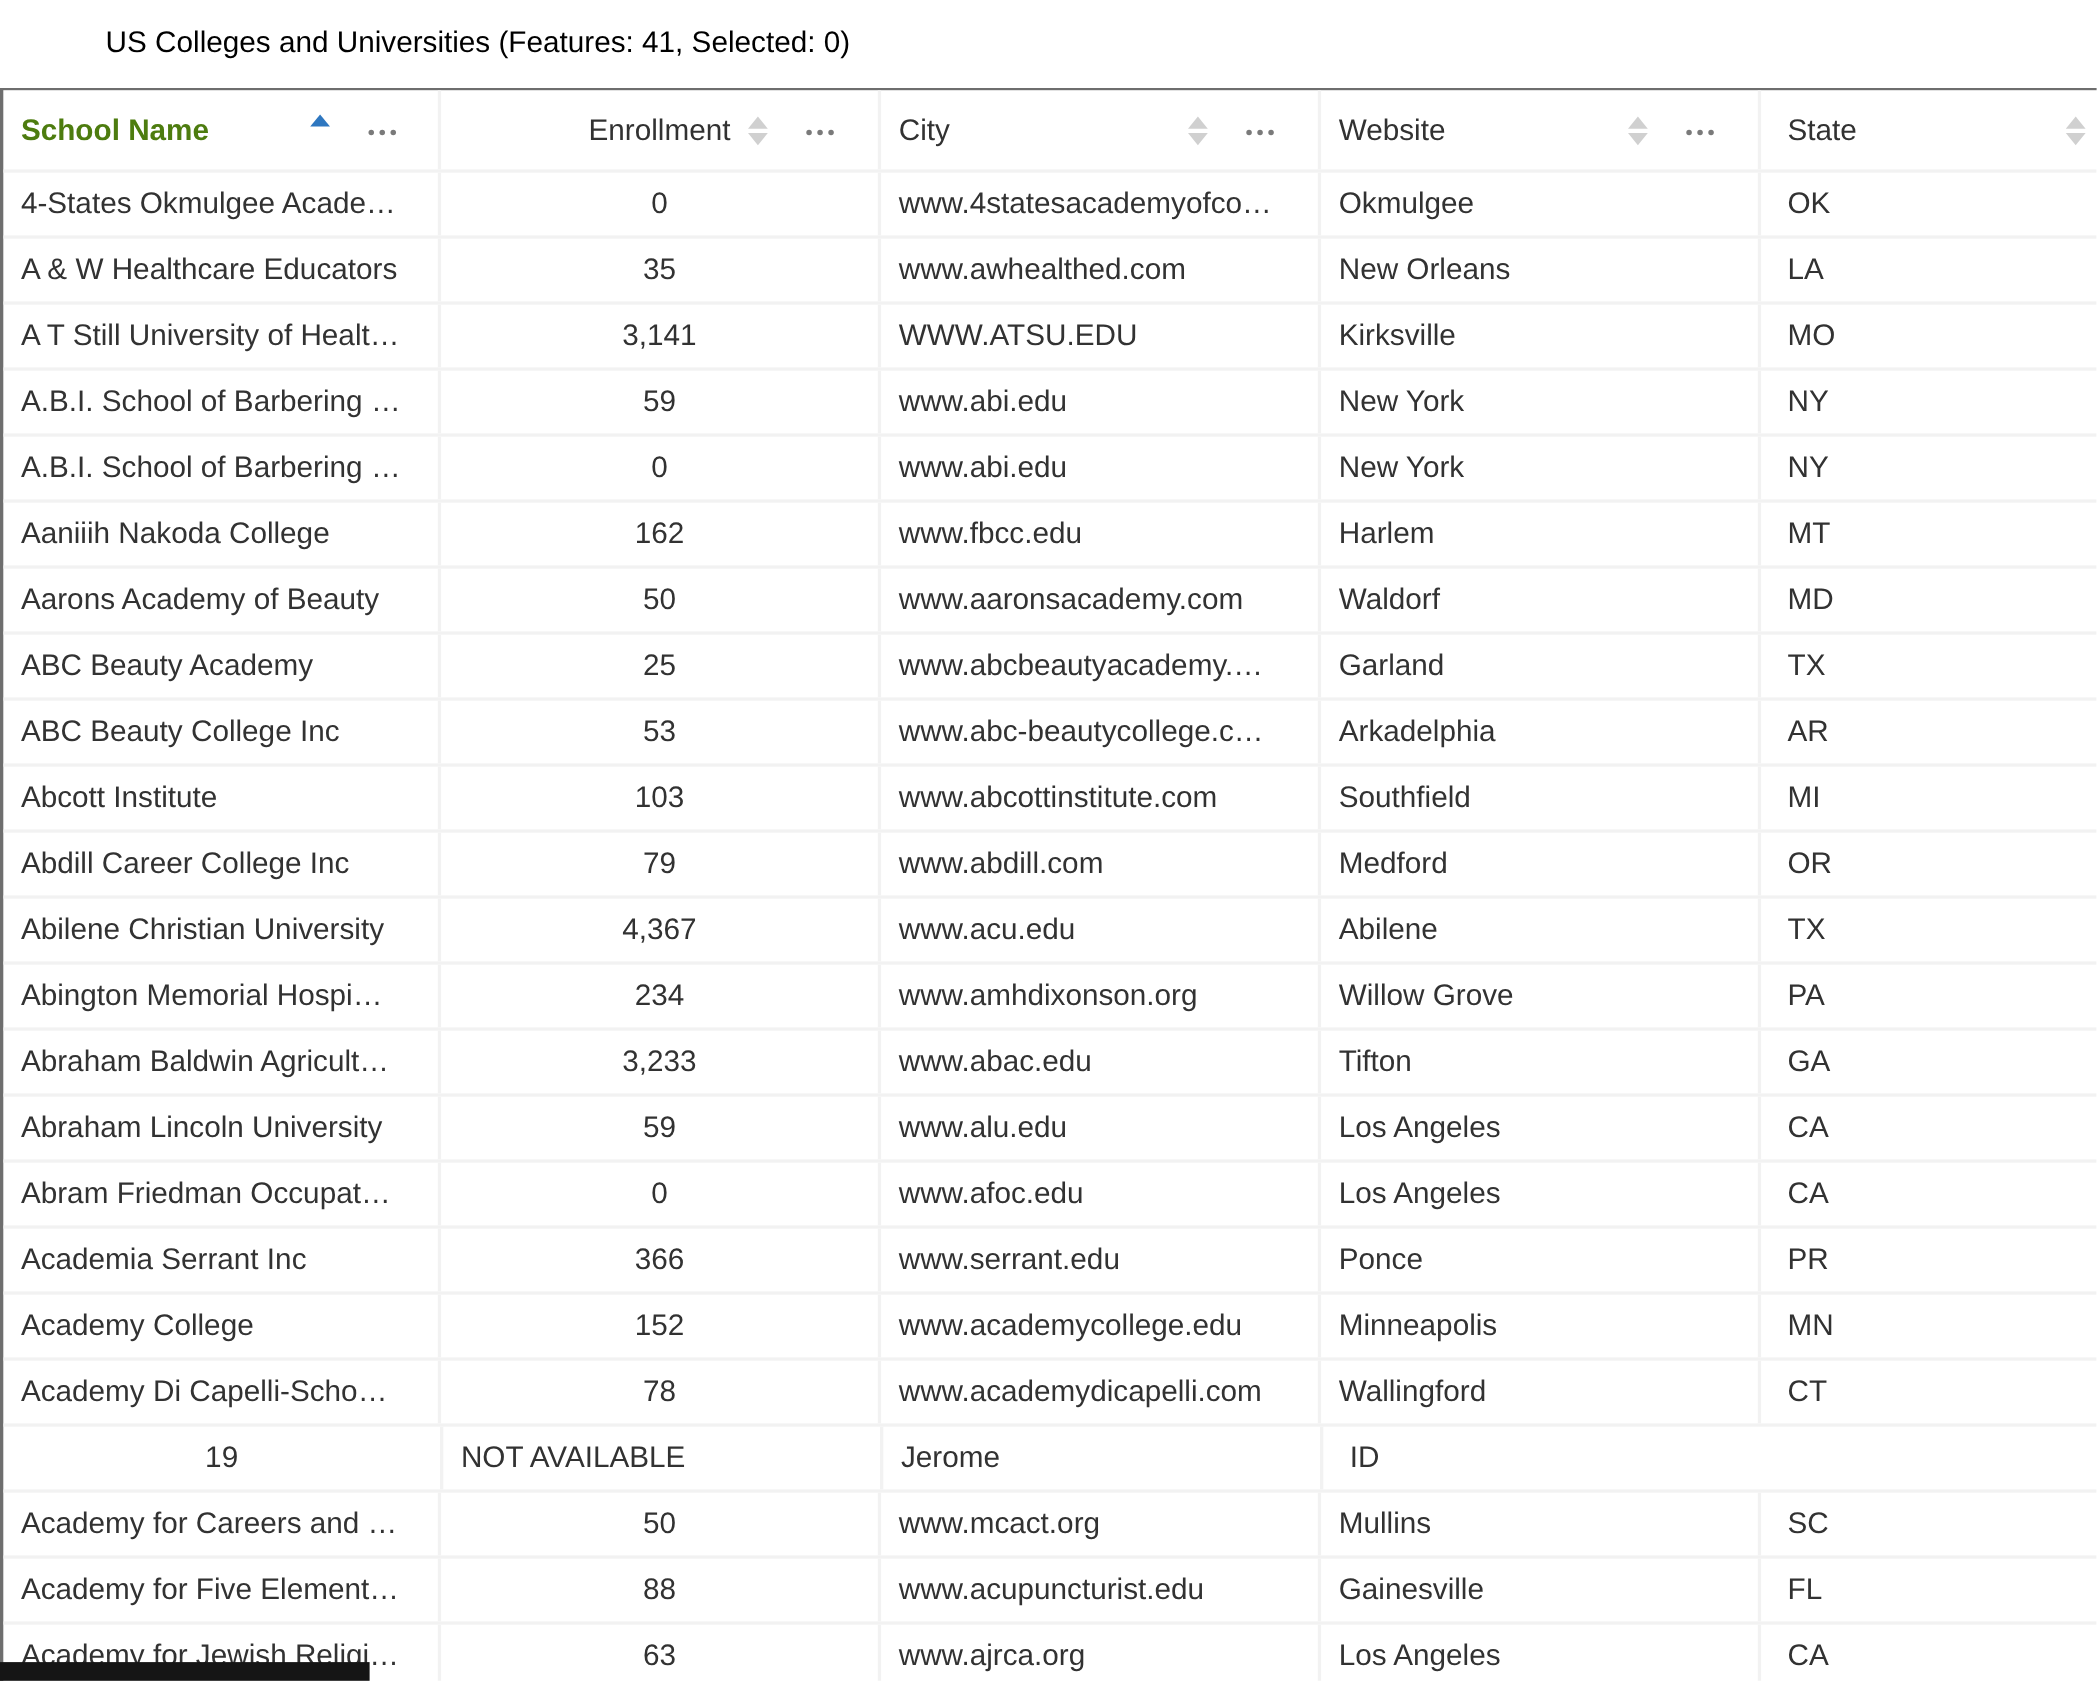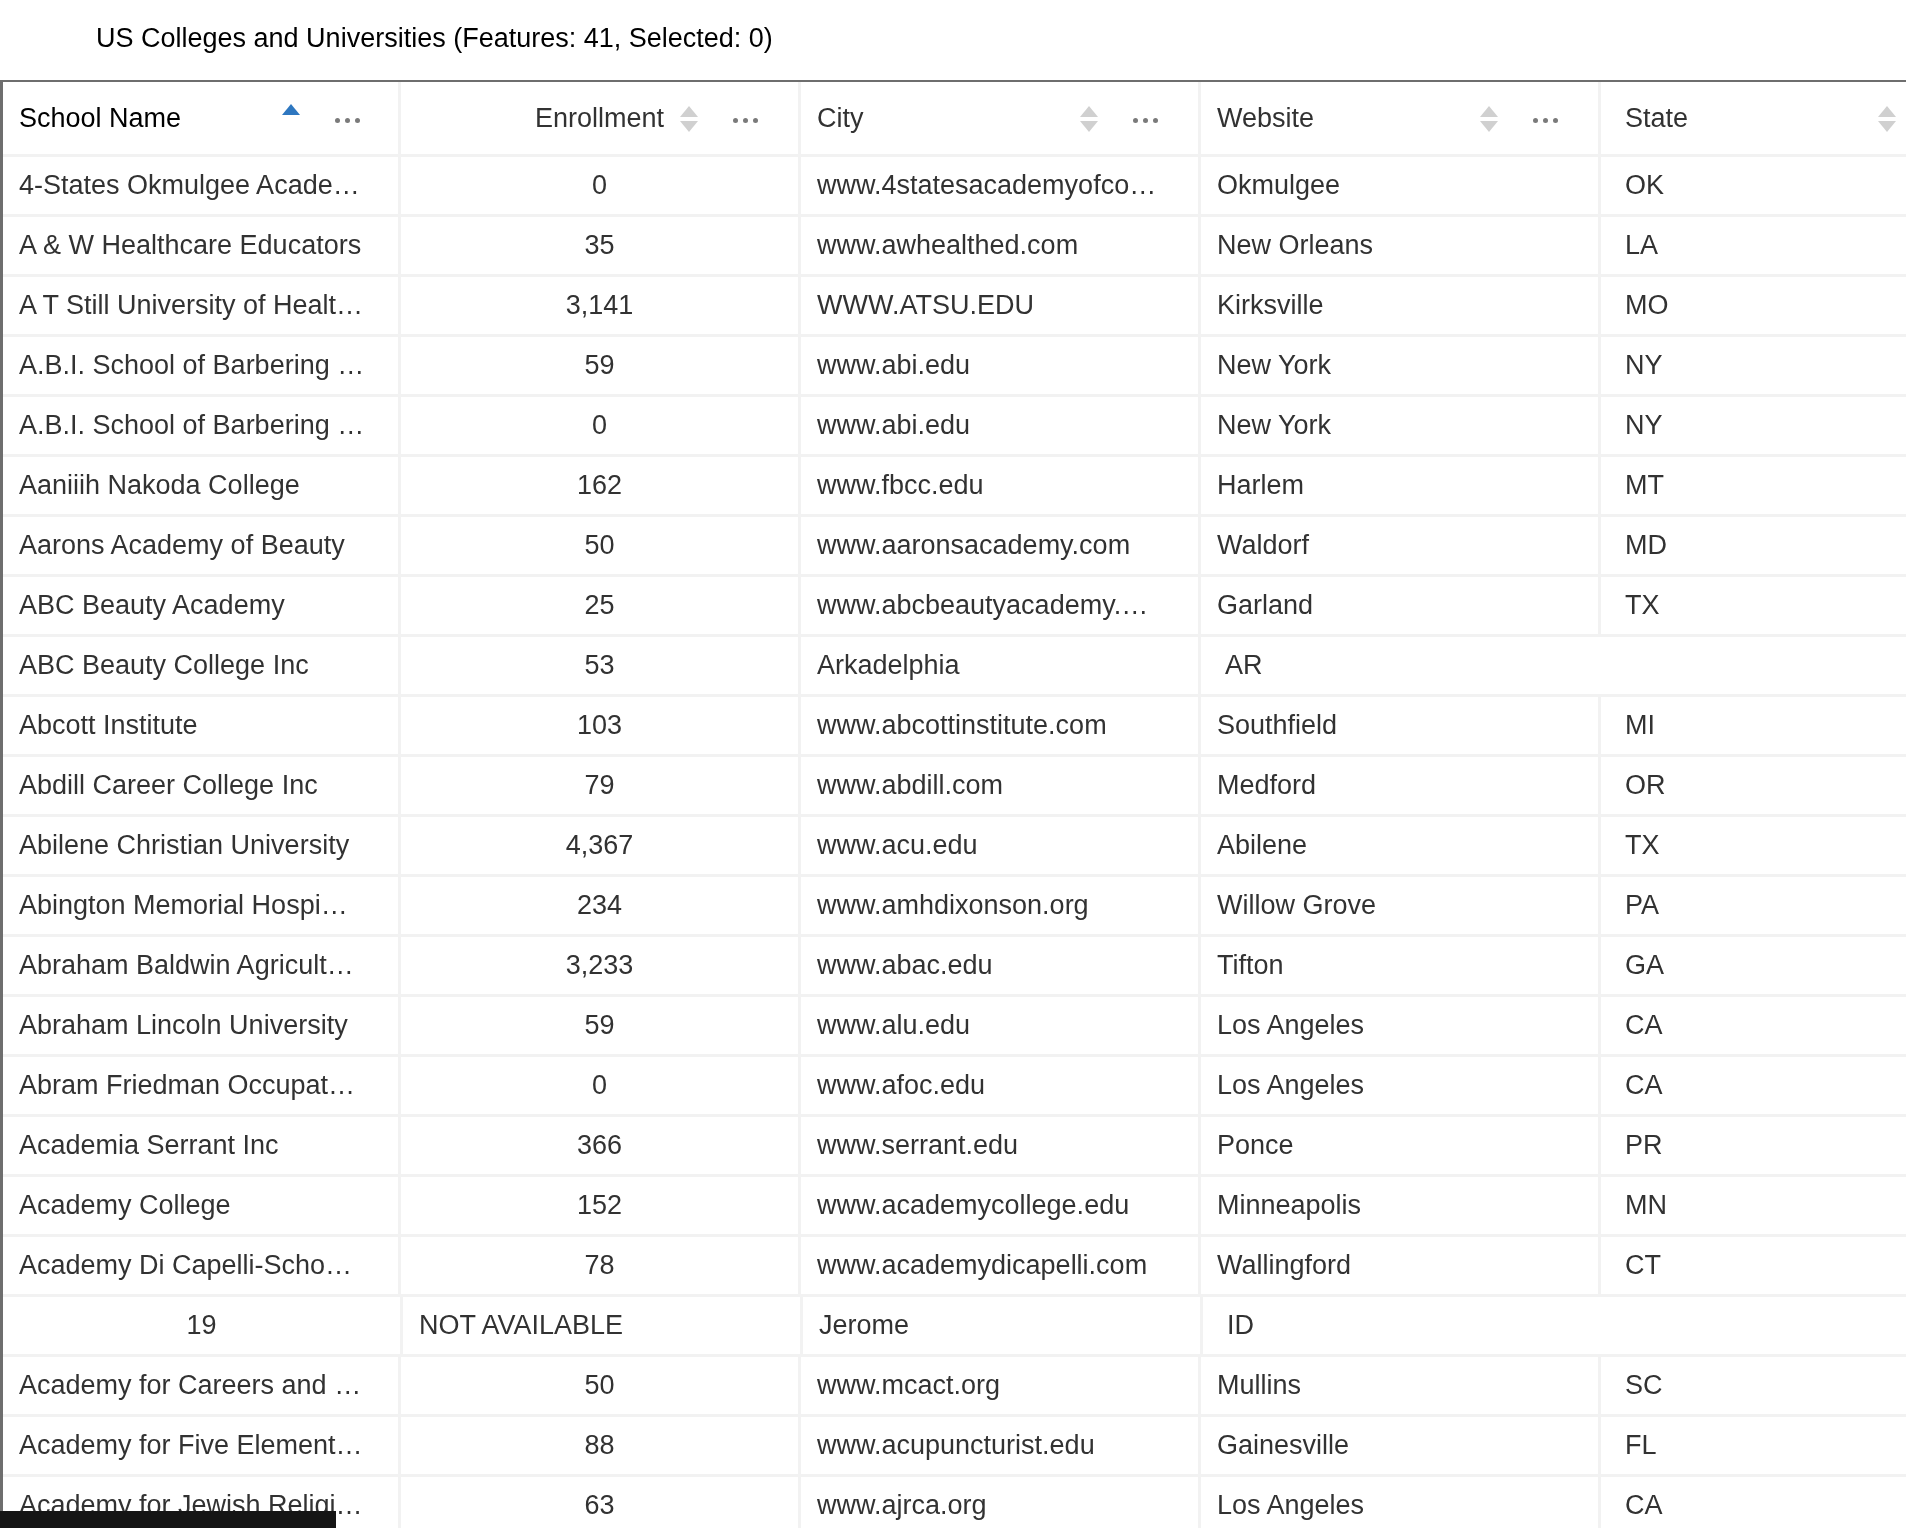--- a/index.html
+++ b/index.html
@@ -24,21 +24,21 @@
     text-overflow: ellipsis; color: #323232;
   }
   .cell.c0 { flex-basis: 398px; width: 398px; padding-left: 16px; }
   .cell.c1 { padding-left: 16px; text-align: center; }
   .cell.c2 { padding-left: 16px; }
   .cell.c3 { padding-left: 16px; }
   .cell.c4 { flex-basis: 306px; width: 306px; border-right: none; padding-left: 24px; }
   .hcell {
     position: relative; line-height: 72px; padding-left: 24px; overflow: visible;
   }
-  .hcell.c0 .hlabel { color: #000000; }
+  .hcell.c0 .hlabel { color: #4d7c0f; font-weight: bold; }
   .hlabel { font-size: 27px; }
   .sort {
     position: absolute; top: 24px; width: 20px; height: 28px; cursor: pointer;
   }
   .sort .up, .sort .down {
     position: absolute; left: 1px; width: 0; height: 0;
     border-left: 9px solid transparent; border-right: 9px solid transparent;
   }
   .sort .up { top: 0; border-bottom: 11px solid #d0d0d0; }
   .sort .down { top: 15px; border-top: 11px solid #d0d0d0; }
@@ -176,20 +176,21 @@
       <div class="row">
         <div class="cell c0">ABC Beauty Academy</div>
         <div class="cell c1">25</div>
         <div class="cell c2">www.abcbeautyacademy.…</div>
         <div class="cell c3">Garland</div>
         <div class="cell c4">TX</div>
       </div>
       <div class="row">
         <div class="cell c0">ABC Beauty College Inc</div>
         <div class="cell c1">53</div>
+        <div class="cell c2">www.abc-beautycollege.c…</div>
         <div class="cell c3">Arkadelphia</div>
         <div class="cell c4">AR</div>
       </div>
       <div class="row">
         <div class="cell c0">Abcott Institute</div>
         <div class="cell c1">103</div>
         <div class="cell c2">www.abcottinstitute.com</div>
         <div class="cell c3">Southfield</div>
         <div class="cell c4">MI</div>
       </div>

